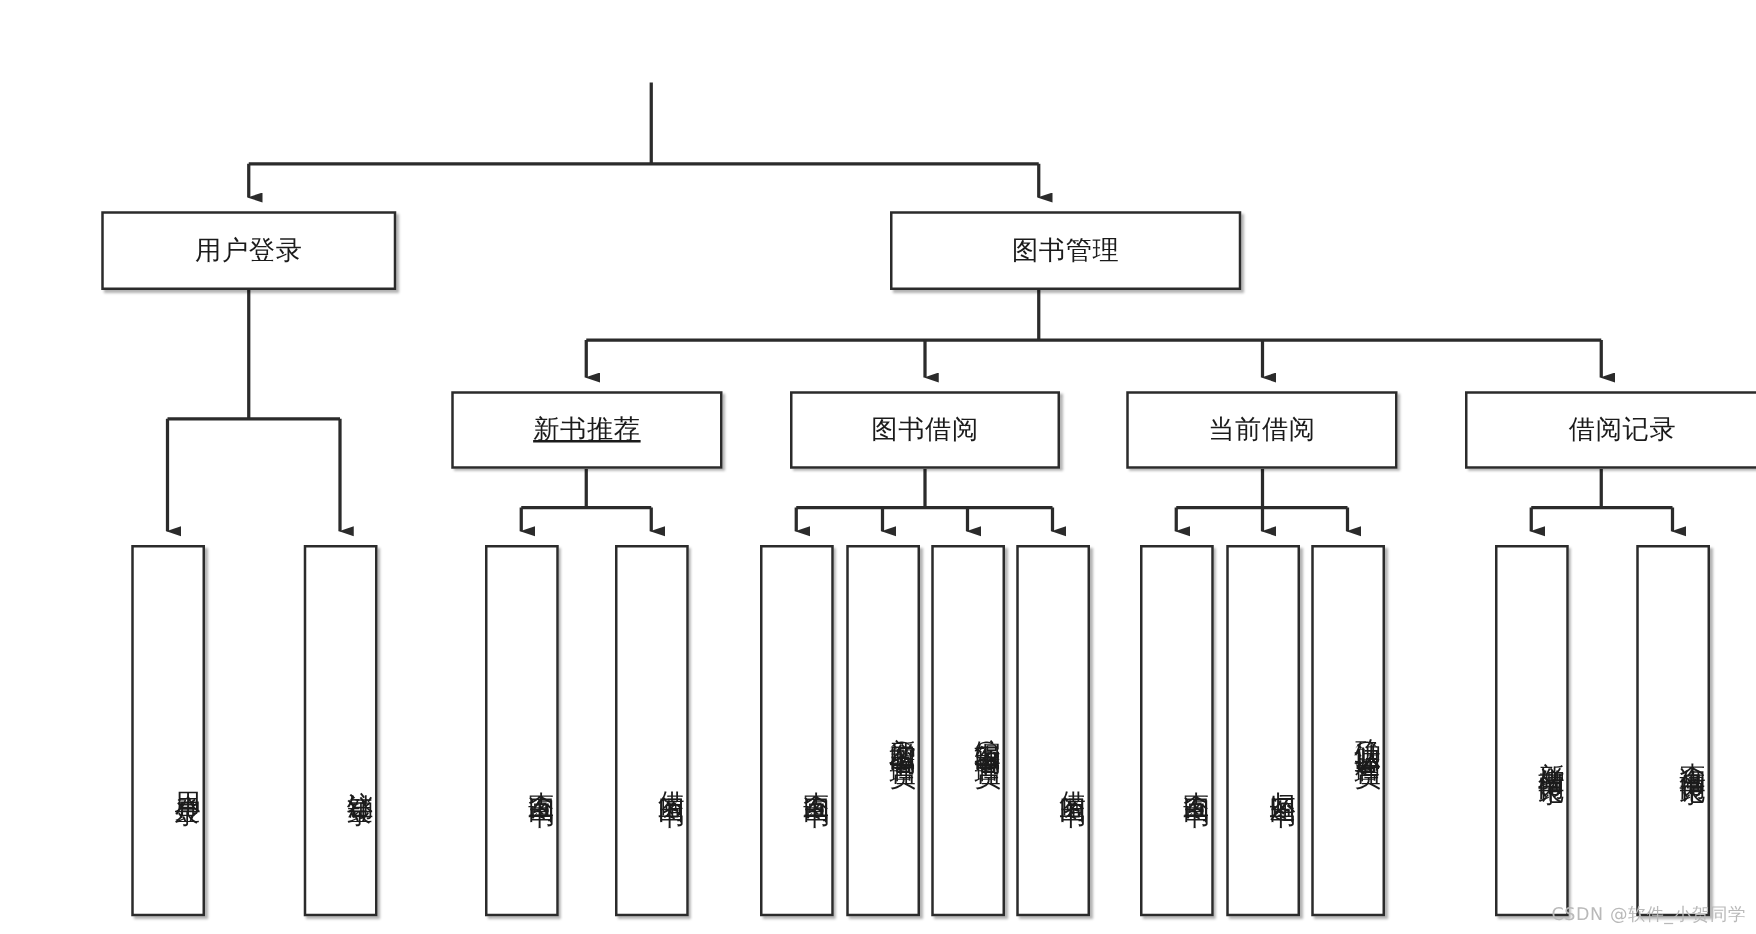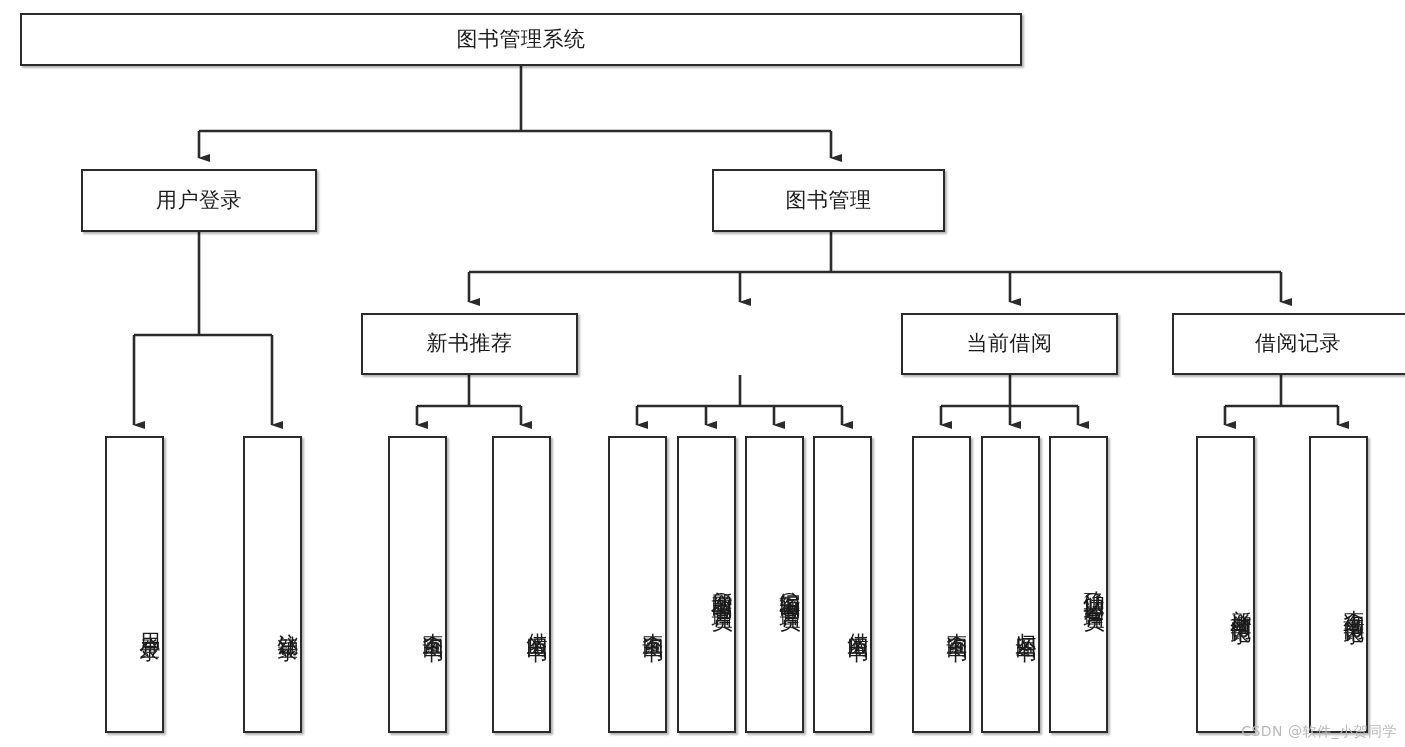--- a/index.html
+++ b/index.html
@@ -115,33 +115,33 @@
       <path d="M1010,406 L1010,425" marker-end="url(#arrow)"></path>
       <path d="M1078,406 L1078,425" marker-end="url(#arrow)"></path>
 
       <path d="M1281,375 L1281,406"></path>
       <path d="M1225,406 L1338,406"></path>
       <path d="M1225,406 L1225,425" marker-end="url(#arrow)"></path>
       <path d="M1338,406 L1338,425" marker-end="url(#arrow)"></path>
     </g>
   </svg>
 
-  <div class="node horiz" style="left:20px; top:13px; width:1002px; height:53px;">
-    <span class="lbl">图书管理系统</span>
-  </div>
 
   <div class="node horiz" style="left:81px; top:169px; width:236px; height:63px;">
     <span class="lbl">用户登录</span>
   </div>
-  <div class="node horiz" style="left:712px; top:169px; width:233px; height:63px;">
+  <div class="node horiz" style="left:712px; top:169px; width:281px; height:63px;">
     <span class="lbl">图书管理</span>
   </div>
 
-  <div class="node horiz" style="left:361px; top:313px; width:217px; height:62px;">
+  <div class="node horiz" style="left:361px; top:313px; width:217px; height:62px;text-decoration:underline;">
     <span class="lbl">新书推荐</span>
+  </div>
+  <div class="node horiz" style="left:632px; top:313px; width:216px; height:62px;">
+    <span class="lbl">图书借阅</span>
   </div>
   <div class="node horiz" style="left:901px; top:313px; width:217px; height:62px;">
     <span class="lbl">当前借阅</span>
   </div>
   <div class="node horiz" style="left:1172px; top:313px; width:252px; height:62px;">
     <span class="lbl">借阅记录</span>
   </div>
 
   <div class="node vert" style="left:105px; top:436px; width:59px; height:297px; padding-top:74px;">
     <span class="lbl">用户登录</span>

